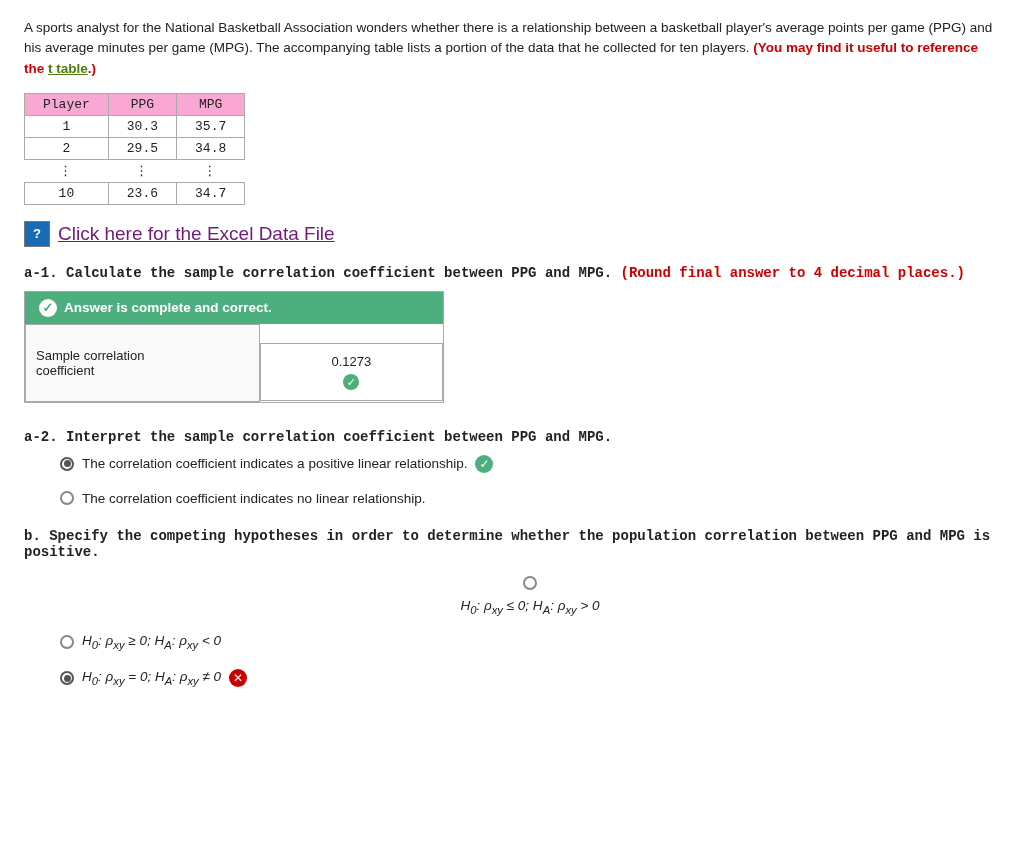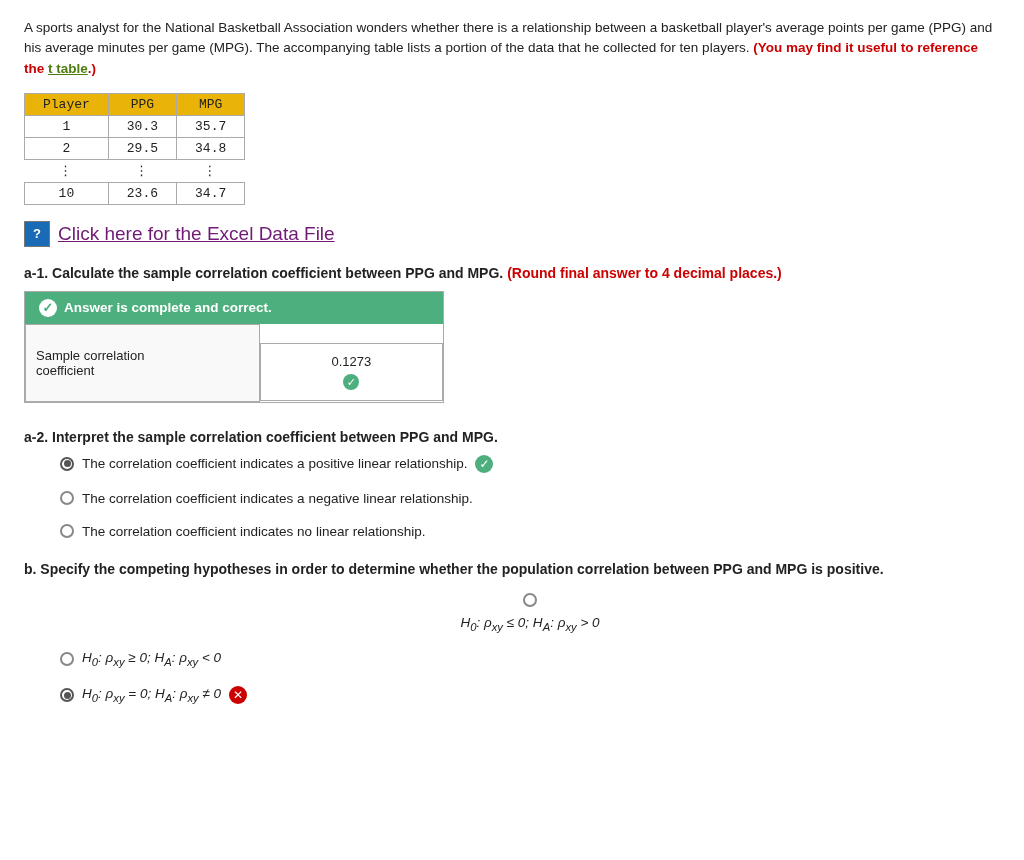--- a/index.html
+++ b/index.html
@@ -23,21 +23,21 @@
       margin-bottom: 16px;
       font-family: 'Courier New', monospace;
       font-size: 13px;
     }
     .data-table th, .data-table td {
       border: 1px solid #aaa;
       padding: 3px 18px;
       text-align: center;
     }
     .data-table th {
-      background: #eab308;
+      background: #f9a8d4;
       font-weight: normal;
     }
     .dots-row td { border: none; text-align: center; letter-spacing: 2px; }
     .excel-link-row {
       display: flex;
       align-items: center;
       gap: 8px;
       margin-bottom: 18px;
       margin-top: 6px;
     }
@@ -58,20 +58,21 @@
     .excel-link {
       color: #701a75;
       text-decoration: underline;
       cursor: pointer;
       font-size: 19px;
     }
     .question-label {
       font-weight: bold;
       font-size: 14px;
       margin-bottom: 10px;
+      font-family: Liberation Mono, monospace;
     }
     .bold-red-round { color: #cc0000; font-weight: bold; }
     .answer-box {
       border: 1px solid #aaa;
       max-width: 420px;
       margin-bottom: 22px;
     }
     .answer-header {
       background: #4caf7d;
       color: white;
@@ -275,24 +276,20 @@
   </p>
 
   <div class="radio-option">
     <div class="radio-btn selected">
       <span></span>
     </div>
     <span>The correlation coefficient indicates a positive linear relationship.</span>
     <span class="green-badge">✓</span>
   </div>
 
-  <div class="radio-option">
-    <div class="radio-btn"></div>
-    <span>The correlation coefficient indicates a negative linear relationship.</span>
-  </div>
 
   <div class="radio-option">
     <div class="radio-btn"></div>
     <span>The correlation coefficient indicates no linear relationship.</span>
   </div>
 </div>
 
 <div class="b-section">
   <p class="question-label">
     <span>b.</span> Specify the competing hypotheses in order to determine whether the population correlation between PPG and MPG is positive.

